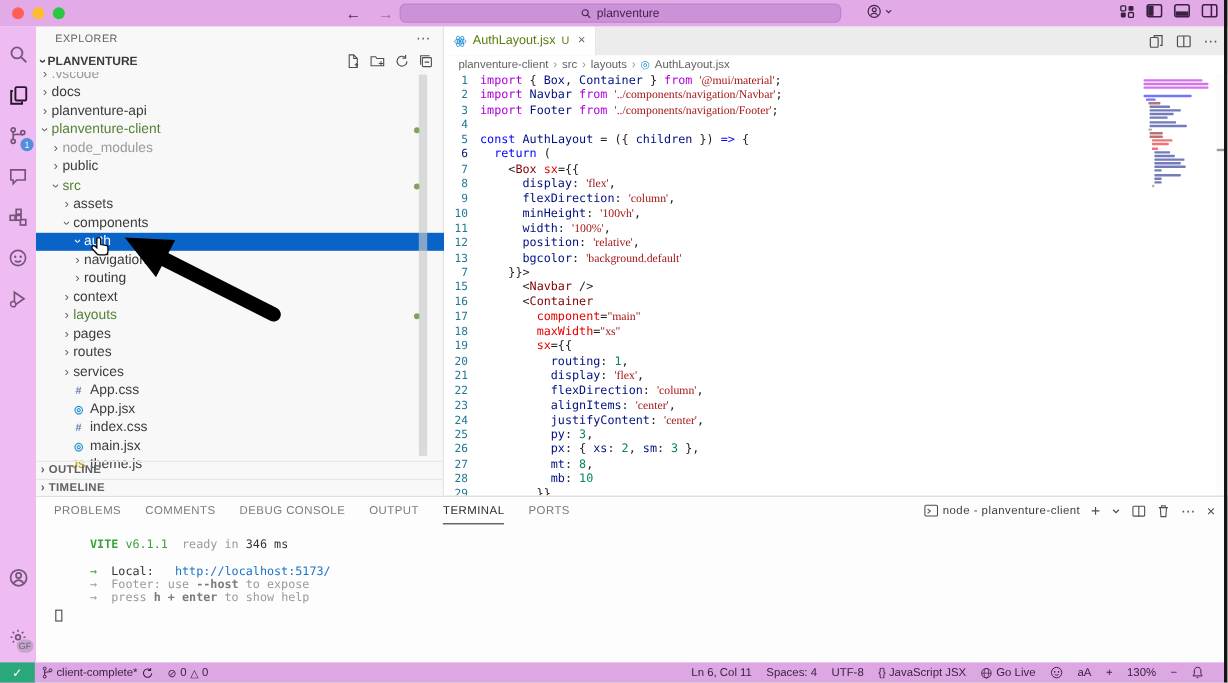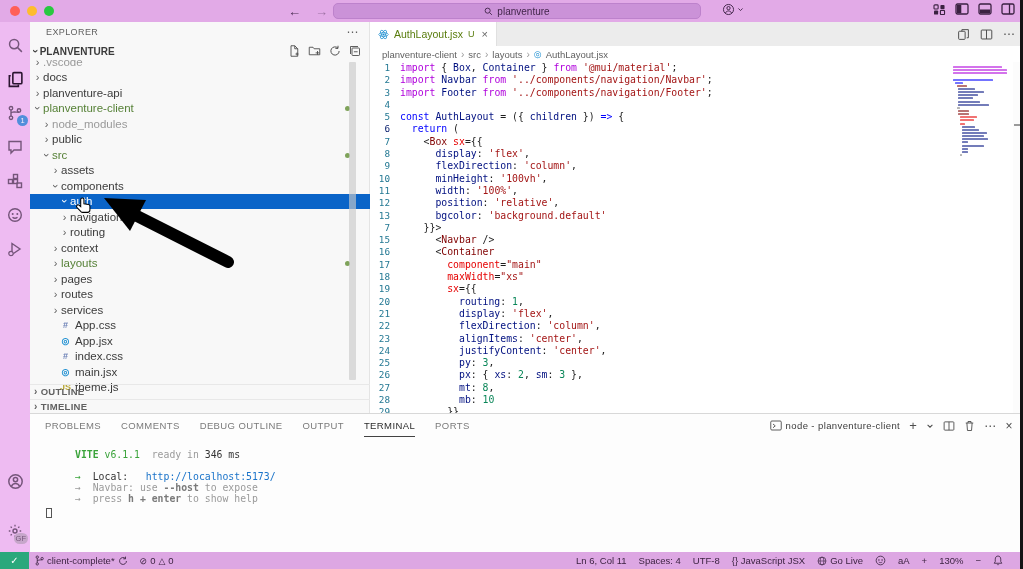--- a/index.html
+++ b/index.html
@@ -74,21 +74,21 @@
                  color:#4d4d4d; }
   .breadcrumbs { height:16px; display:flex; align-items:center; gap:4px; padding-left:12px; font-size:9.5px;
                  color:#616161; background:#fff; }
   .breadcrumbs .sep { color:#9a9a9a; font-size:10px; }
   .codewrap { position:relative; height:351px; overflow:hidden; background:#fff; }
   .codeline { display:flex; height:12.3px; font-family:"DejaVu Sans Mono", monospace; font-size:9.8px;
               line-height:12.3px; white-space:pre; }
   .ln { width:30px; text-align:right; padding-right:10px; color:#237893; flex:none; font-size:9.3px; }
   .ln.cur { color:#0b216f; }
   .tok-kw { color:#af00db; } .tok-kw2 { color:#0000ff; } .tok-v { color:#001080; }
-  .tok-s { color:#a31515; } .tok-num { color:#098658; } .tok-tag { color:#800000; }
+  .tok-s { color:#a31515;font-family:Liberation Serif, serif; } .tok-num { color:#098658; } .tok-tag { color:#800000; }
   .tok-attr { color:#e50000; } .tok-p { color:#1e1e1e; }
   .minimap { position:absolute; right:12px; top:4px; width:58px; }
   .mm-line { height:2px; margin-bottom:1.15px; border-radius:.5px; opacity:.55; }
   .ed-scroll { position:absolute; right:0; top:0; width:10px; height:351px; background:#fcfcfc; }
   .mm-slider { position:absolute; right:2px; top:62px; width:7px; height:2px; background:#9a9a9a; }
 
   
   .panel { position:absolute; left:30px; top:413px; width:993px; height:168px; background:#fdfdfd;
            border-top:1px solid #d8d8d8; }
   .ptabs { height:23px; display:flex; align-items:center; gap:20px; padding-left:15px; font-size:9.5px;
@@ -476,21 +476,21 @@
       <div class="ed-scroll">
           <div class="mm-slider"></div>
         </div>
     </div>
   </div>
 
   <div class="panel">
     <div class="ptabs" id="ptabs">
         <div class="ptab">PROBLEMS</div>
         <div class="ptab">COMMENTS</div>
-        <div class="ptab">DEBUG OUTLINE</div>
+        <div class="ptab">DEBUG CONSOLE</div>
         <div class="ptab">OUTPUT</div>
         <div class="ptab active">TERMINAL</div>
         <div class="ptab">PORTS</div>
         <div class="pactions">
           <span class="pact-sel">
             <svg width="12" height="11" viewBox="0 0 16 14">
               <rect x="1" y="1" width="14" height="12" rx="1.5" fill="none" stroke="#4d4d4d" stroke-width="1.2"></rect>
               <path d="M4 5l3 2.5L4 10" fill="none" stroke="#4d4d4d" stroke-width="1.2"></path>
             </svg>
             <span>node - planventure-client</span>
@@ -507,21 +507,21 @@
             <path d="M2 4h10M5 4V2h4v2M3.5 4l.8 10h5.4l.8-10" fill="none" stroke="#4d4d4d" stroke-width="1.2"></path>
           </svg>
           <span style="font-size:12px;">⋯</span>
           <span style="font-size:12px;">×</span>
         </div>
       </div>
     <div class="term" id="term">
         <div class="tline"><span class="tgb">VITE</span><span class="tg"> v6.1.1</span><span class="tdim">  ready in </span><span class="tbold">346 ms</span></div>
         <div class="tline">&nbsp;</div>
         <div class="tline"><span class="tg">→  </span><span class="tbold">Local:</span><span class="tdim">   </span><span class="tlink">http://localhost:5173/</span></div>
-        <div class="tline"><span class="tdim">→  Navbar: use </span><span class="tbdim">--host</span><span class="tdim"> to expose</span></div>
+        <div class="tline"><span class="tdim">→  Footer: use </span><span class="tbdim">--host</span><span class="tdim"> to expose</span></div>
         <div class="tline"><span class="tdim">→  press </span><span class="tbdim">h + enter</span><span class="tdim"> to show help</span></div>
         <div class="cursor-block"></div>
       </div>
   </div>
 
   <div class="statusbar">
     <div class="st-remote">
       <span>✓</span>
     </div>
     <div class="st-left">

